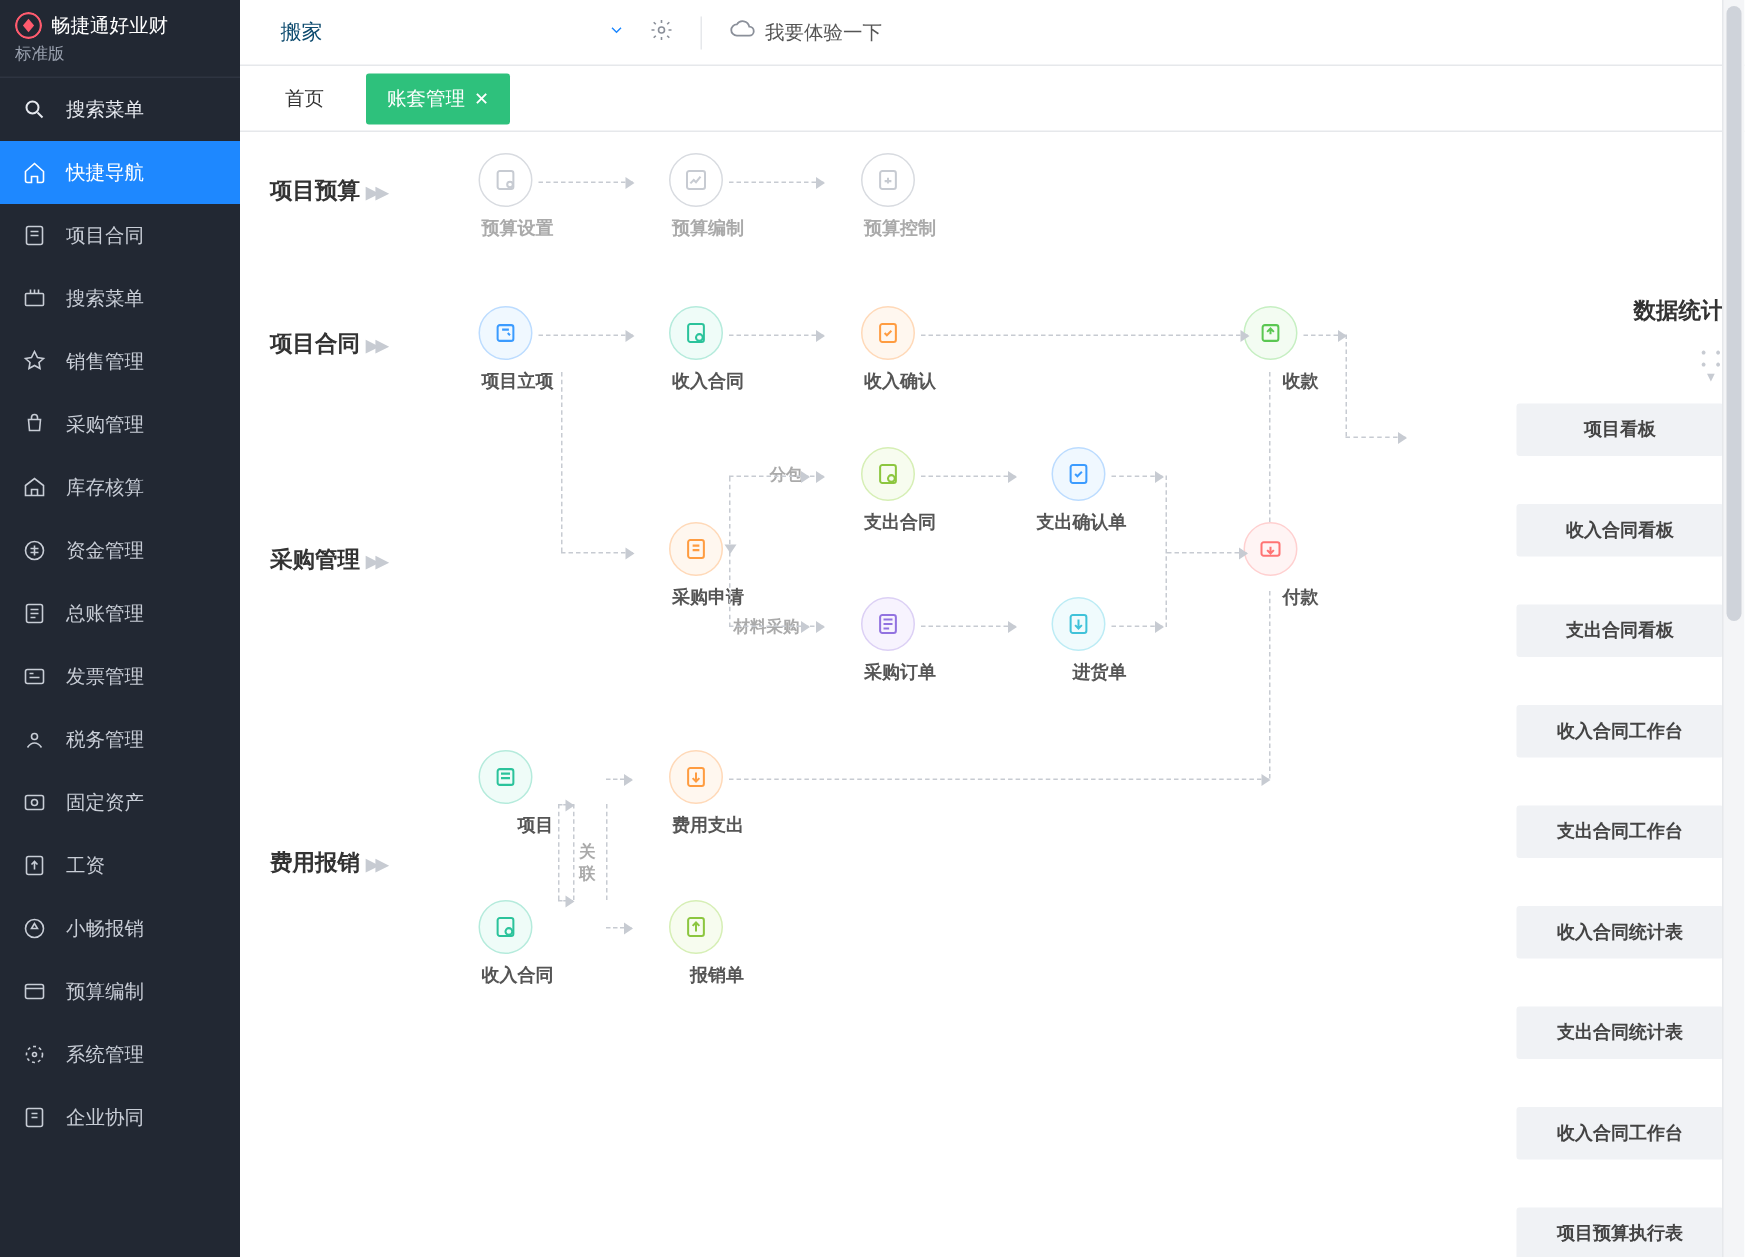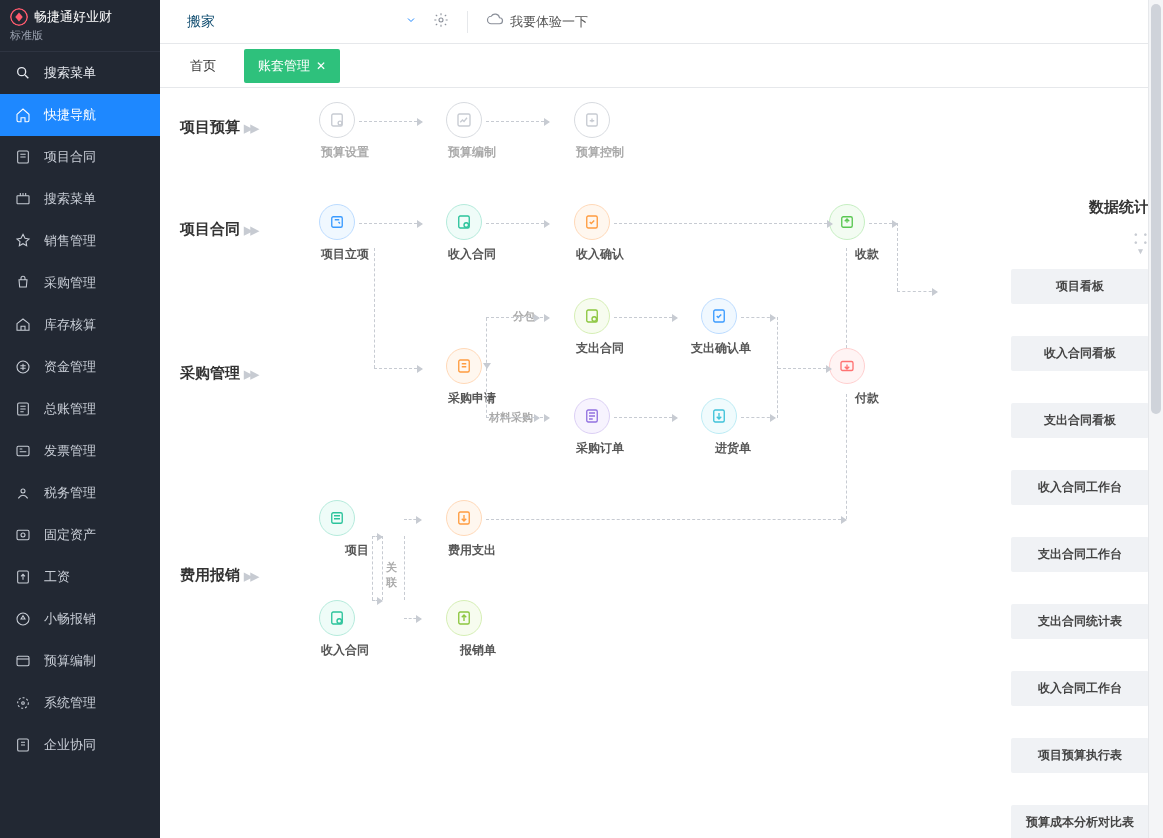--- a/index.html
+++ b/index.html
@@ -479,20 +479,21 @@
 
       <div class="stats">
         <div class="stats-title">数据统计</div>
         <div class="stats-dots">• •<br>• •<br>▾</div>
         <div id="stats-btns" style="width:100%;display:flex;flex-direction:column;gap:32px">
             <div class="stats-btn">项目看板</div>
             <div class="stats-btn">收入合同看板</div>
             <div class="stats-btn">支出合同看板</div>
             <div class="stats-btn">收入合同工作台</div>
             <div class="stats-btn">支出合同工作台</div>
+            <div class="stats-btn">收入合同统计表</div>
             <div class="stats-btn">支出合同统计表</div>
             <div class="stats-btn">收入合同工作台</div>
             <div class="stats-btn">项目预算执行表</div>
             <div class="stats-btn">预算成本分析对比表</div>
           </div>
       </div>
 
     </div>
     <div class="scroll-v">
         <div class="scroll-thumb"></div>

